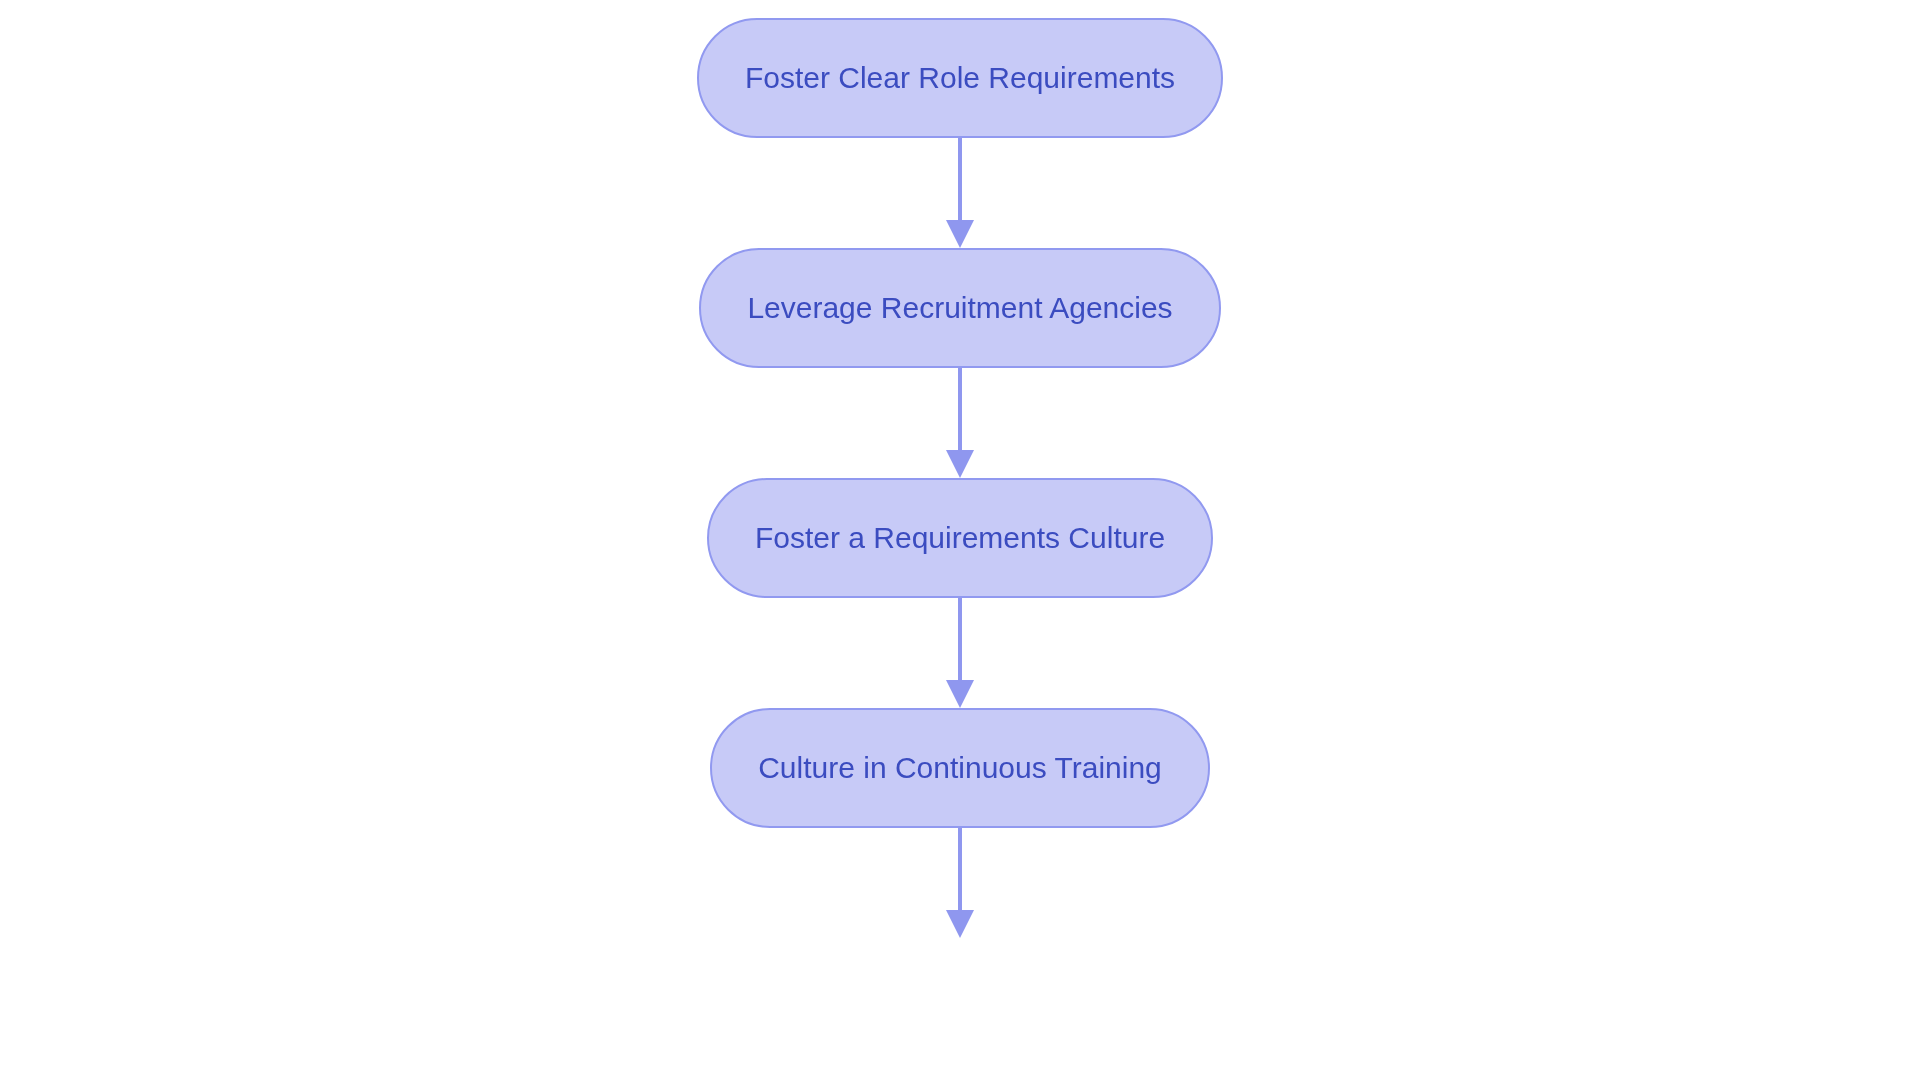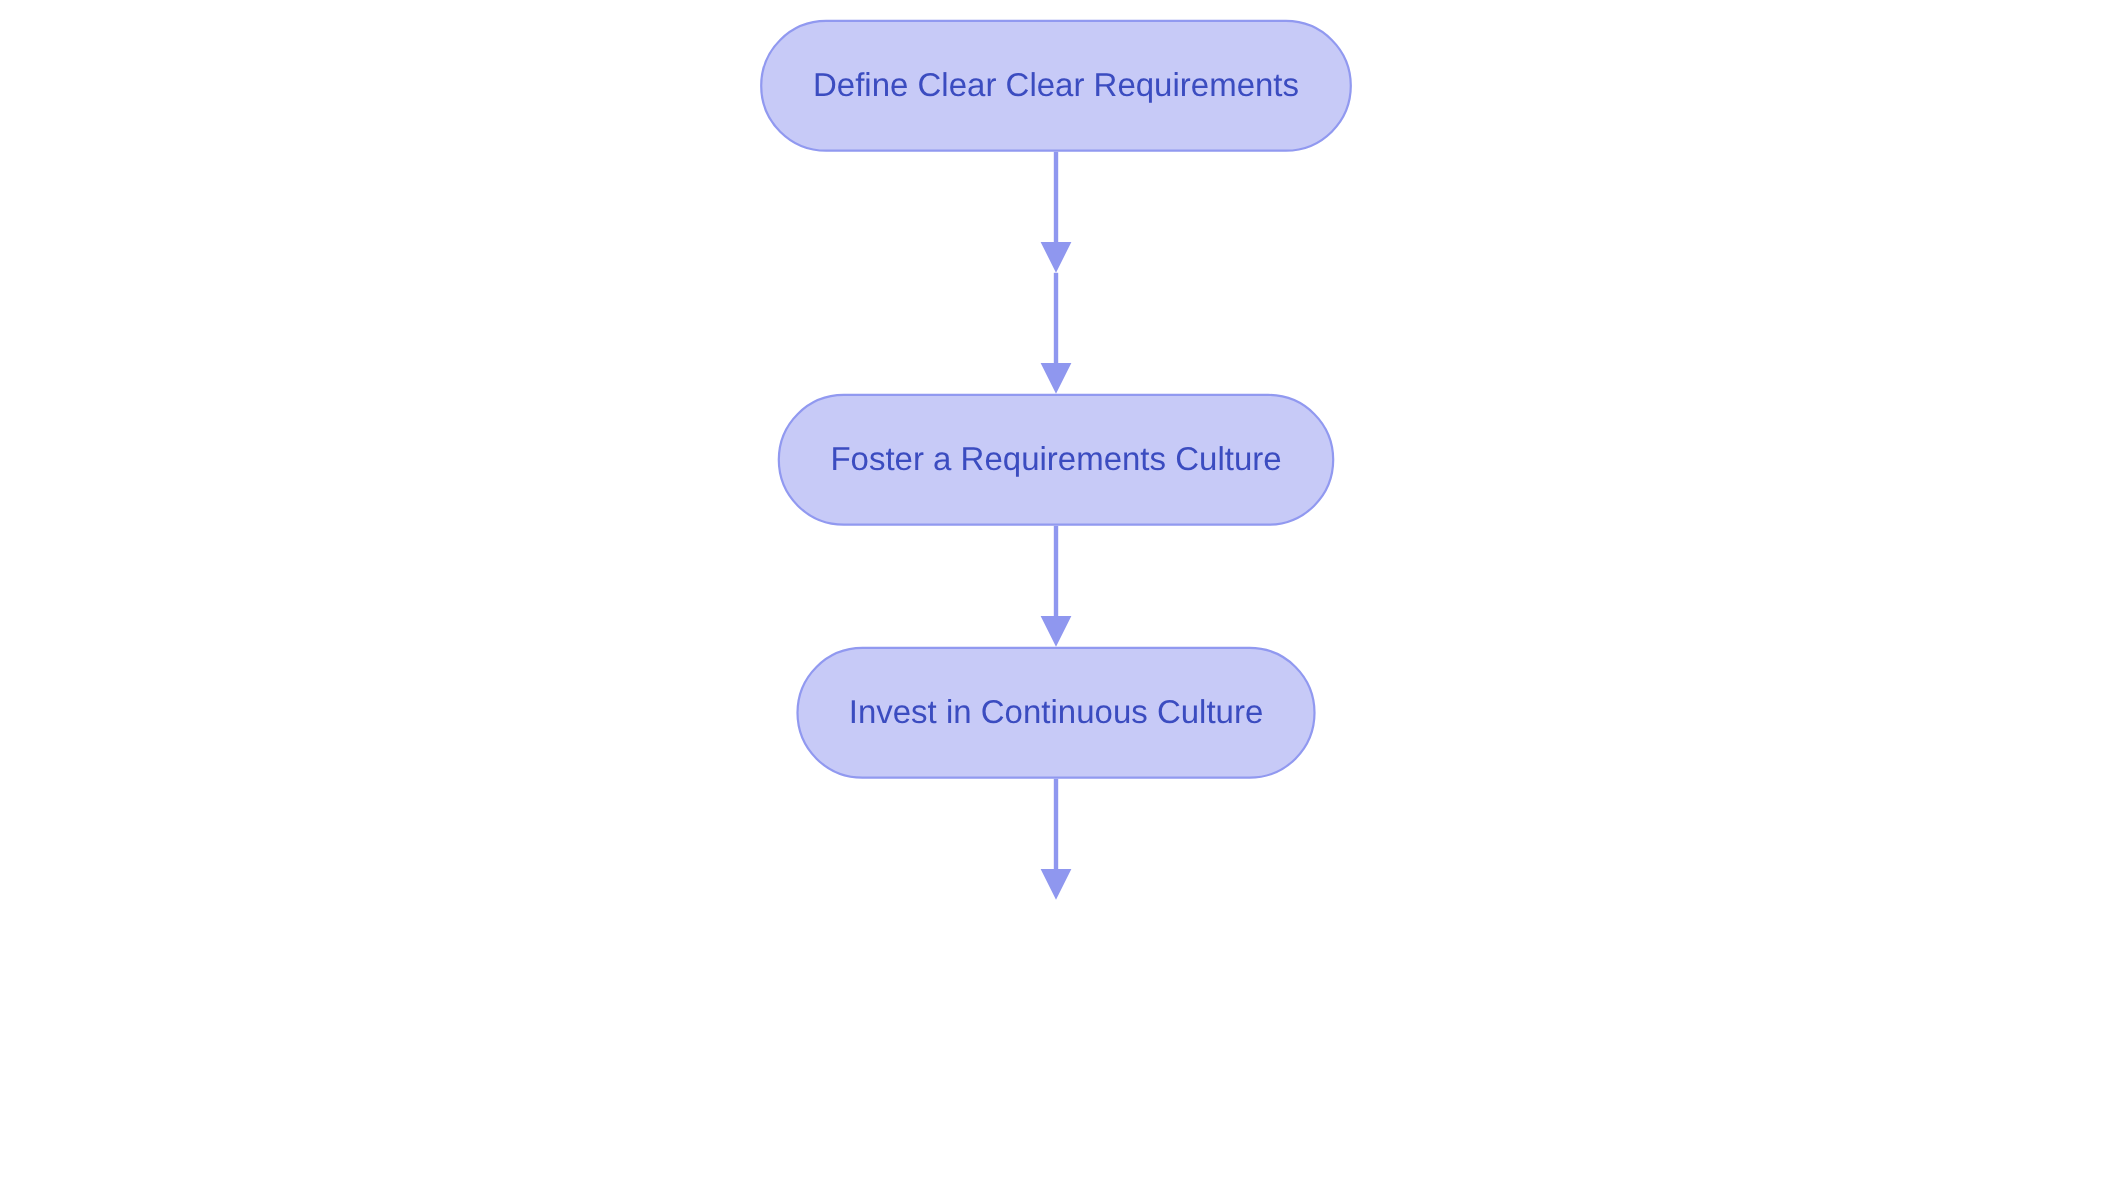--- a/index.html
+++ b/index.html
@@ -65,45 +65,48 @@
     border-top: 28px solid var(--arrow);
     flex: 0 0 auto;
   }
 </style>
 </head>
 <body>
 
 <div class="canvas">
 
   <div class="node">
-    <span class="node-label">Define Clear Clear Requirements</span>
+    <span class="node-label">Foster Clear Role Requirements</span>
   </div>
 
   <div class="connector">
     <div class="arrow-line"></div>
     <div class="arrow-head"></div>
   </div>
 
+  <div class="node">
+    <span class="node-label">Leverage Recruitment Agencies</span>
+  </div>
 
   <div class="connector">
     <div class="arrow-line"></div>
     <div class="arrow-head"></div>
   </div>
 
   <div class="node">
     <span class="node-label">Foster a Requirements Culture</span>
   </div>
 
   <div class="connector">
     <div class="arrow-line"></div>
     <div class="arrow-head"></div>
   </div>
 
   <div class="node">
-    <span class="node-label">Invest in Continuous Culture</span>
+    <span class="node-label">Culture in Continuous Training</span>
   </div>
 
   <div class="connector">
     <div class="arrow-line"></div>
     <div class="arrow-head"></div>
   </div>
 
 
 </div>
 

